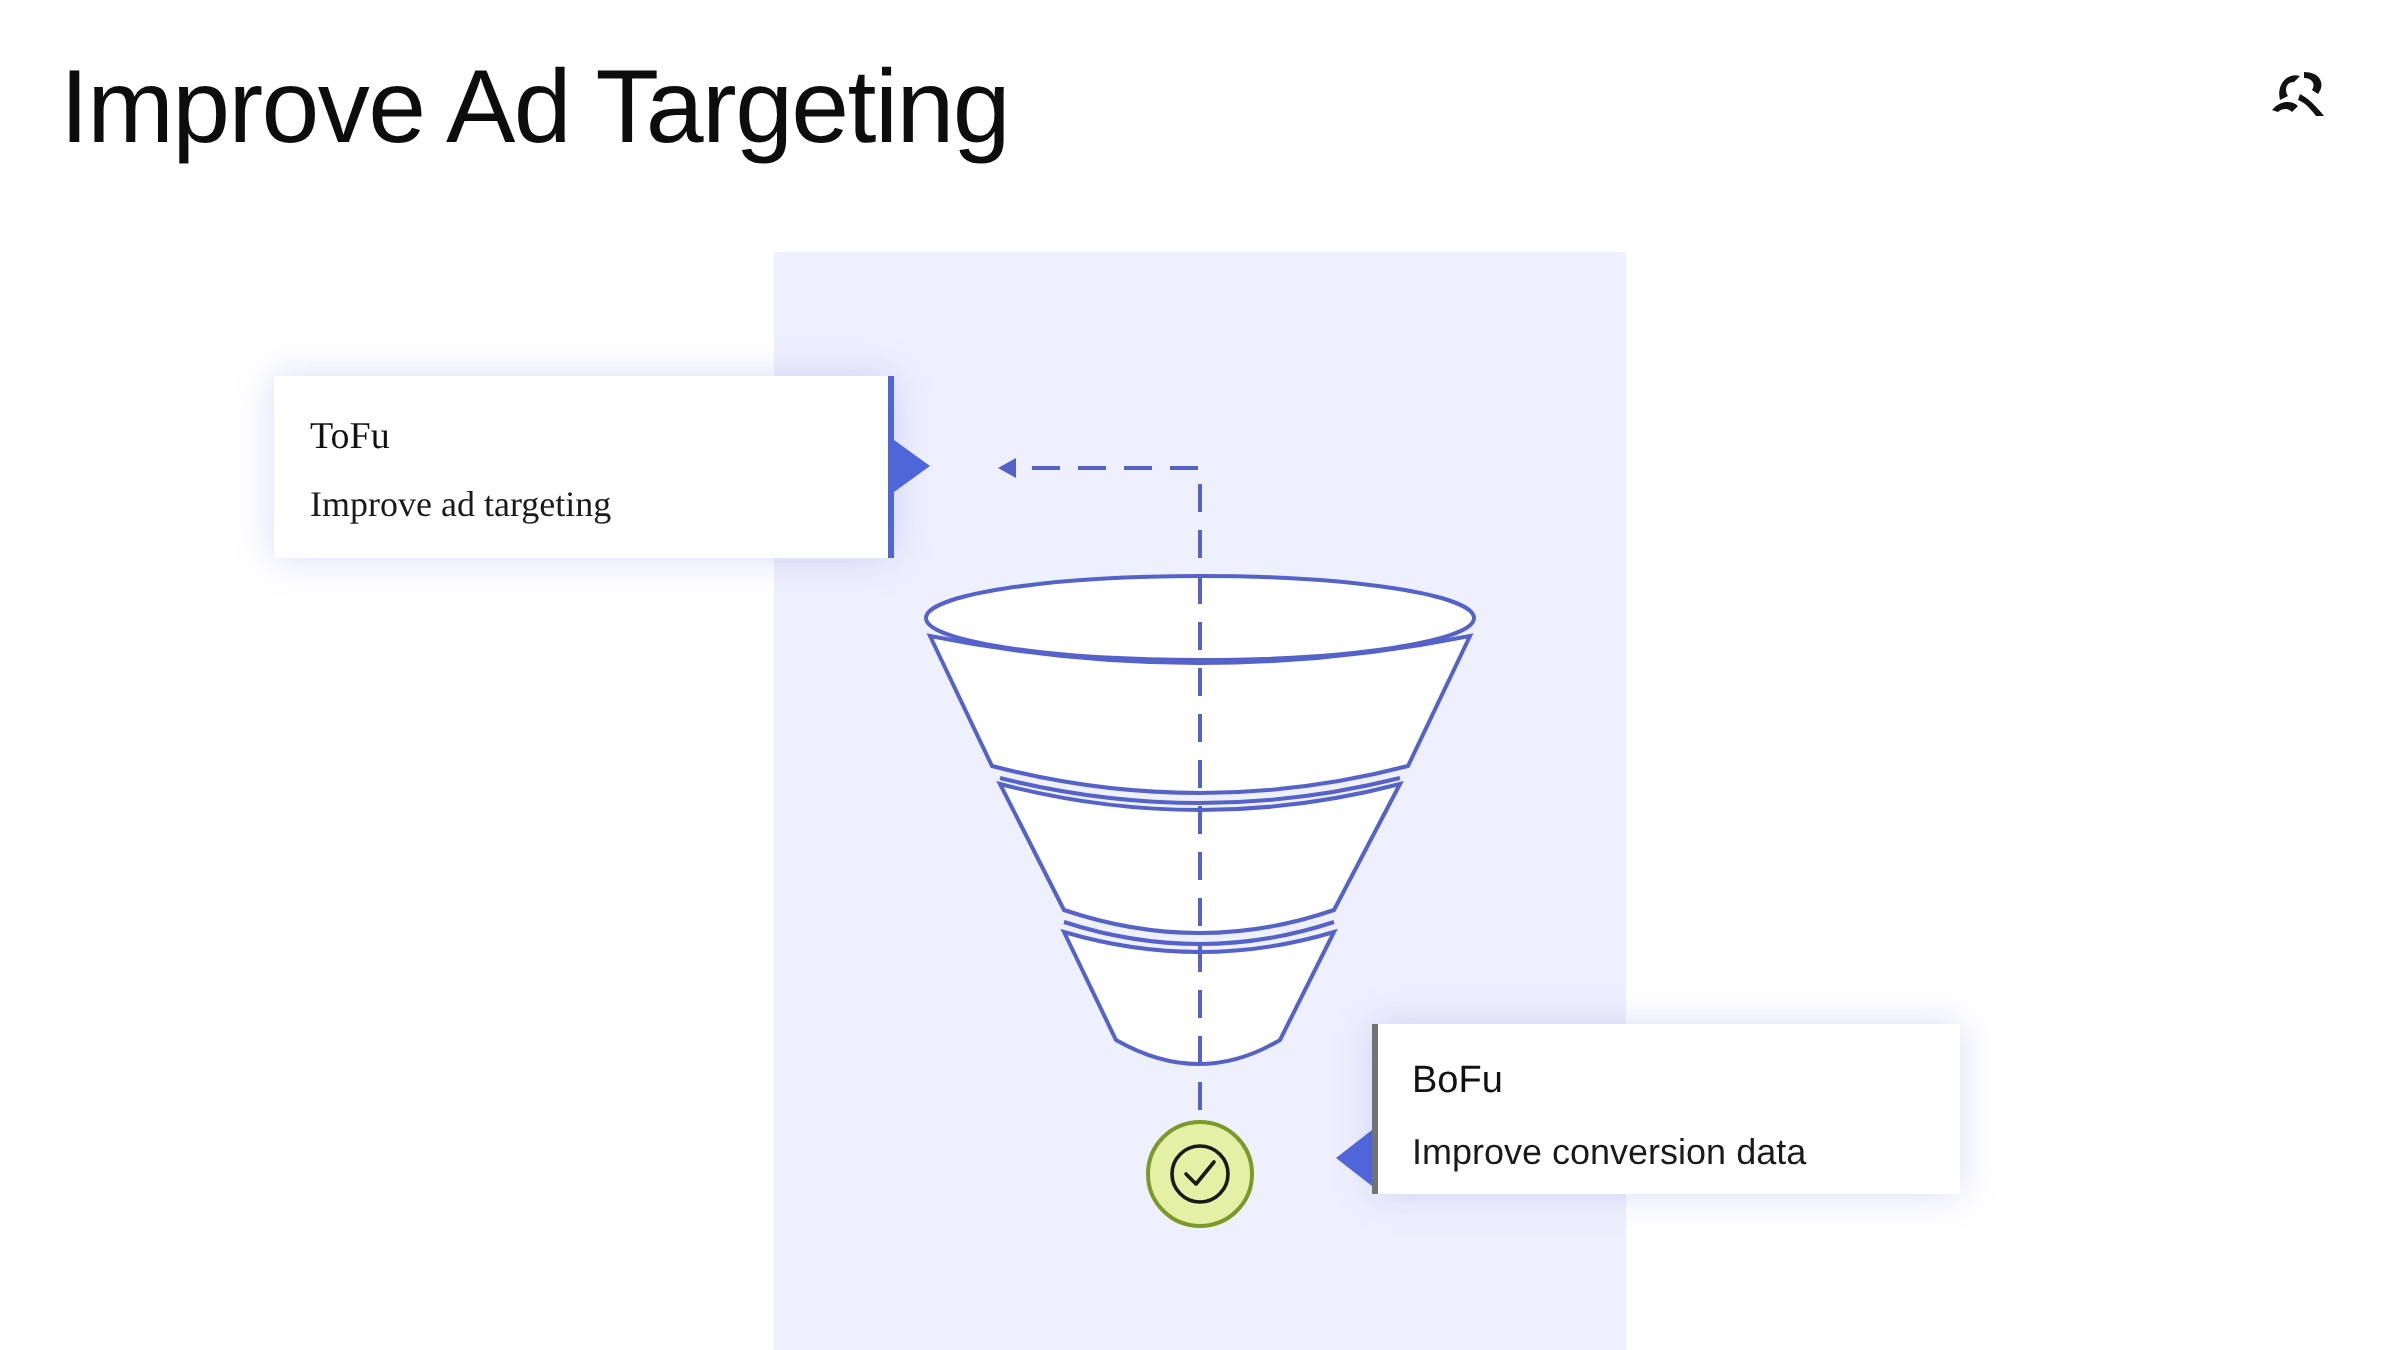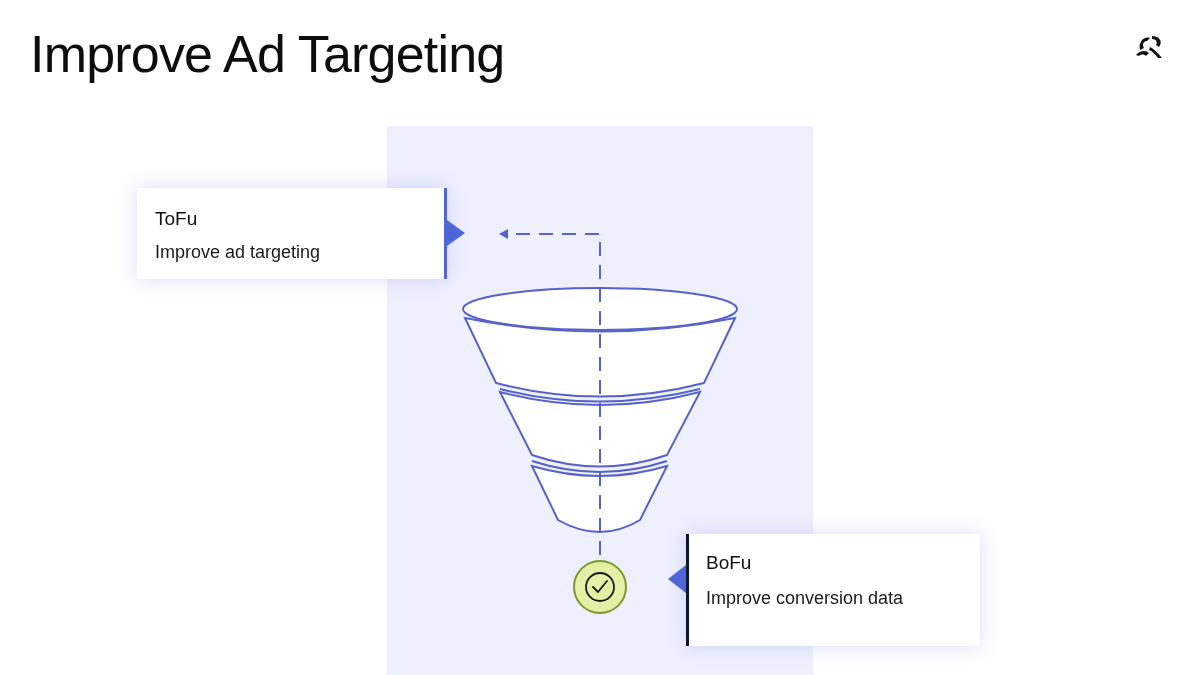--- a/index.html
+++ b/index.html
@@ -52,27 +52,28 @@
       position: absolute;
       background: #ffffff;
       box-shadow: 0 0 18px rgba(120, 130, 230, 0.28);
     }
     .card-tofu {
       left: 137px;
       top: 188px;
       width: 307px;
       height: 91px;
       border-right: 3px solid #4f66d8;
+      font-family: Liberation Serif, serif;
     }
     .card-bofu {
       left: 686px;
-      top: 534px;
+      top: 512px;
       width: 291px;
-      height: 112px;
-      border-left: 3px solid #0f172a;
+      height: 85px;
+      border-left: 3px solid #737373;
     }
     .card-title {
       position: absolute;
       font-size: 19px;
       color: #111111;
       line-height: 24px;
     }
     .card-desc {
       position: absolute;
       font-size: 18px;

